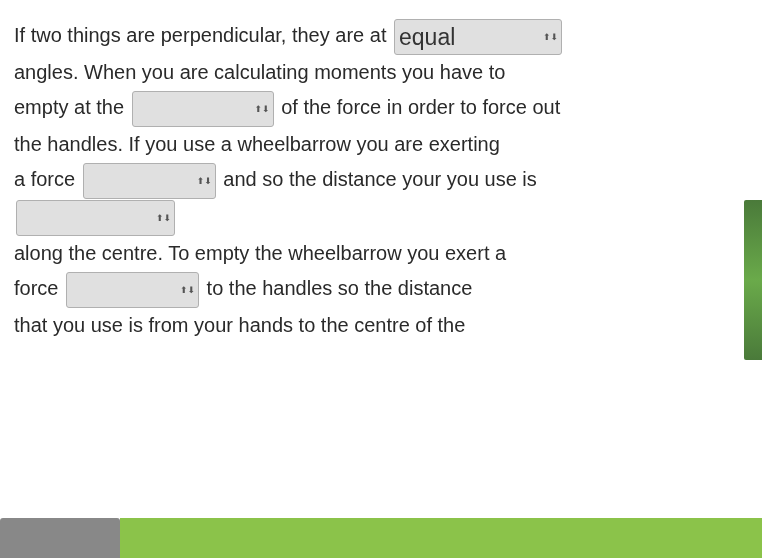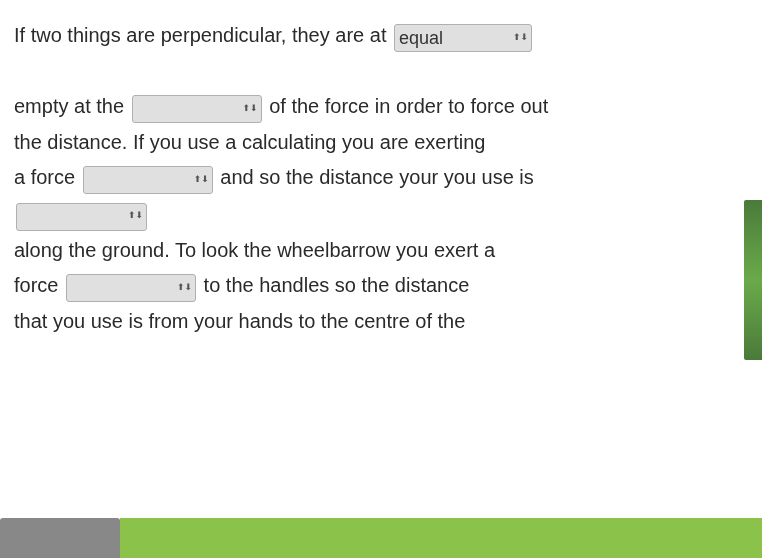--- a/index.html
+++ b/index.html
@@ -41,26 +41,26 @@
       top: 50%;
       transform: translateY(-50%);
       pointer-events: none;
       color: #555;
       line-height: 1;
     }
 
     .select-wrapper select {
       display: inline-block;
       vertical-align: middle;
-      height: 28px;
+      height: 36px;
       min-width: 130px;
       background: #e0e0e0;
       border: 1px solid #b0b0b0;
       border-radius: 3px;
-      font-size: 18px;
+      font-size: 23px;
       color: #333;
       padding: 0 22px 0 4px;
       cursor: pointer;
       appearance: none;
       -webkit-appearance: none;
     }
 
     .right-image {
       position: absolute;
       right: 0;
@@ -107,34 +107,35 @@
     <span>If two things are perpendicular, they are at</span>
     <span class="select-wrapper">
       <select>
         <option>equal</option>
         <option>right</option>
         <option>perpendicular</option>
         <option>parallel</option>
       </select>
     </span>
     <br>
+    <span>angles. When you are calculating moments you have to</span>
     <br>
     <span>empty at the</span>
     <span class="select-wrapper">
       <select>
         <option value=""></option>
         <option>direction</option>
         <option>magnitude</option>
         <option>angle</option>
         <option>component</option>
       </select>
     </span>
     <span>of the force in order to force out</span>
     <br>
-    <span>the distance. If you use a calculating you are exerting</span>
+    <span>the handles. If you use a wheelbarrow you are exerting</span>
     <br>
     <span>a force</span>
     <span class="select-wrapper">
       <select>
         <option value=""></option>
         <option>downward</option>
         <option>upward</option>
         <option>horizontal</option>
         <option>vertical</option>
       </select>
@@ -144,21 +145,21 @@
     <span class="select-wrapper">
       <select>
         <option value=""></option>
         <option>wheelbarrow</option>
         <option>axle</option>
         <option>wheel</option>
         <option>load</option>
       </select>
     </span>
     <br>
-    <span>along the ground. To look the wheelbarrow you exert a</span>
+    <span>along the centre. To empty the wheelbarrow you exert a</span>
     <br>
     <span>force</span>
     <span class="select-wrapper">
       <select>
         <option value=""></option>
         <option>downward</option>
         <option>upward</option>
         <option>horizontal</option>
         <option>vertical</option>
       </select>

